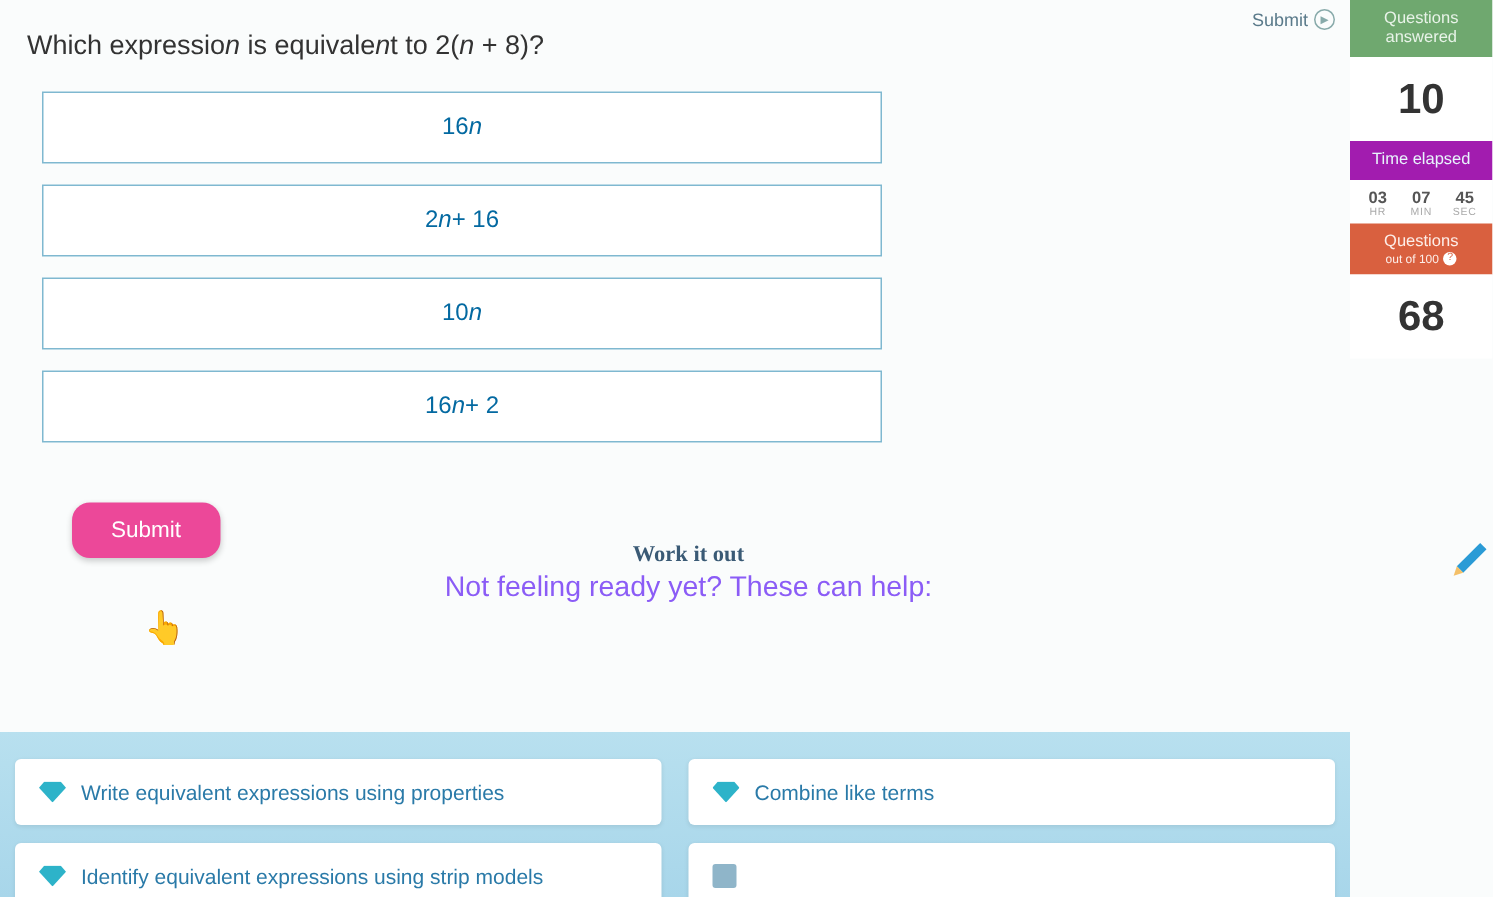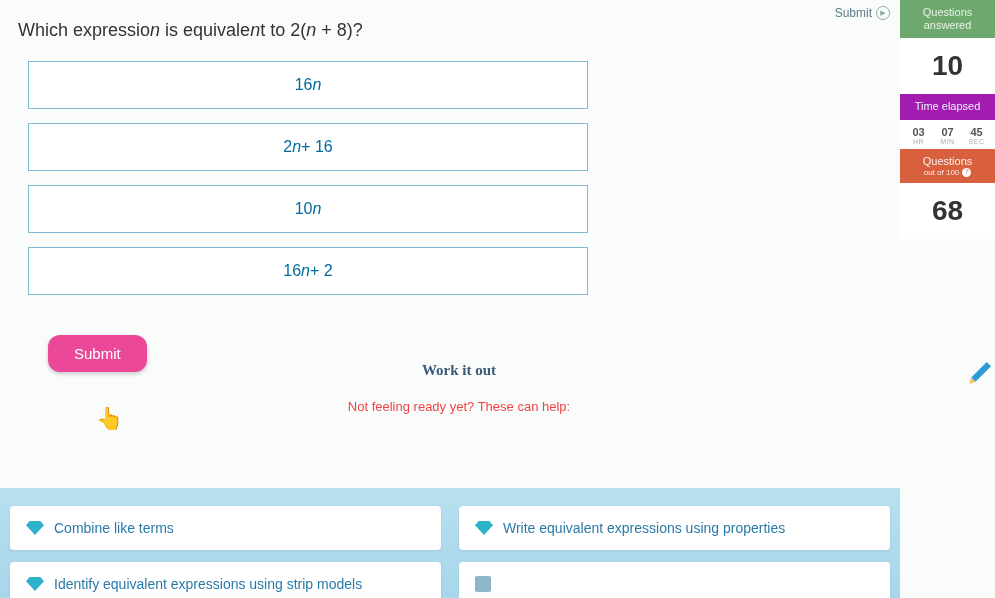--- a/index.html
+++ b/index.html
@@ -64,23 +64,23 @@
       text-align: center;
       margin-top: -10px;
     }
     .work-title {
       font-family: Georgia, serif;
       font-size: 15px;
       color: #3a5a75;
       font-weight: 600;
     }
     .work-sub {
-      font-size: 13px;
-      color: #ef4444;
-      margin-top: 20px;
+      font-size: 19px;
+      color: #8b5cf6;
+      margin-top: 2px;
     }
     .help-grid {
       position: absolute;
       bottom: 0;
       left: 0;
       right: 95px;
       padding: 18px 10px 0 10px;
       background: linear-gradient(#b8e0ef, #a8d6ea);
       display: grid;
       grid-template-columns: 1fr 1fr;
@@ -225,25 +225,25 @@
 
   <div class="work-section">
     <div class="work-title">Work it out</div>
     <div class="work-sub">Not feeling ready yet? These can help:</div>
   </div>
 </div>
 
 <div class="help-grid">
   <div class="help-card">
     <span class="gem-icon"></span>
-    <span>Combine like terms</span>
+    <span>Write equivalent expressions using properties</span>
   </div>
   <div class="help-card">
     <span class="gem-icon"></span>
-    <span>Write equivalent expressions using properties</span>
+    <span>Combine like terms</span>
   </div>
   <div class="help-card">
     <span class="gem-icon"></span>
     <span>Identify equivalent expressions using strip models</span>
   </div>
   <div class="help-card lesson">
     <span class="lesson-icon"></span>
   </div>
 </div>
 

